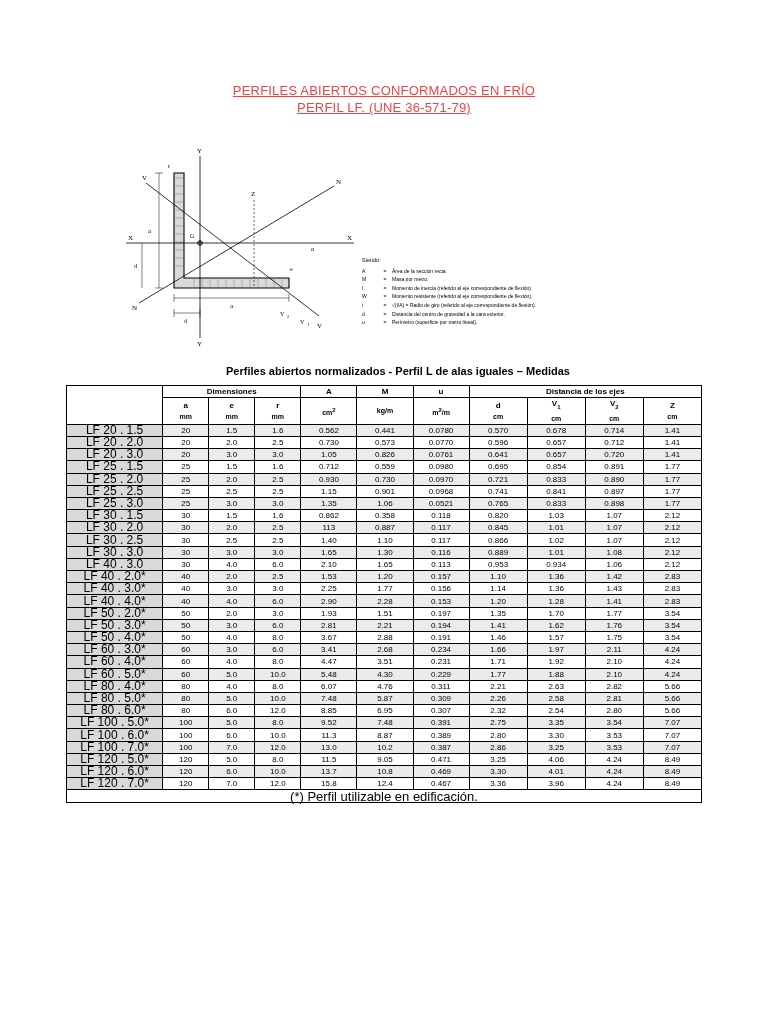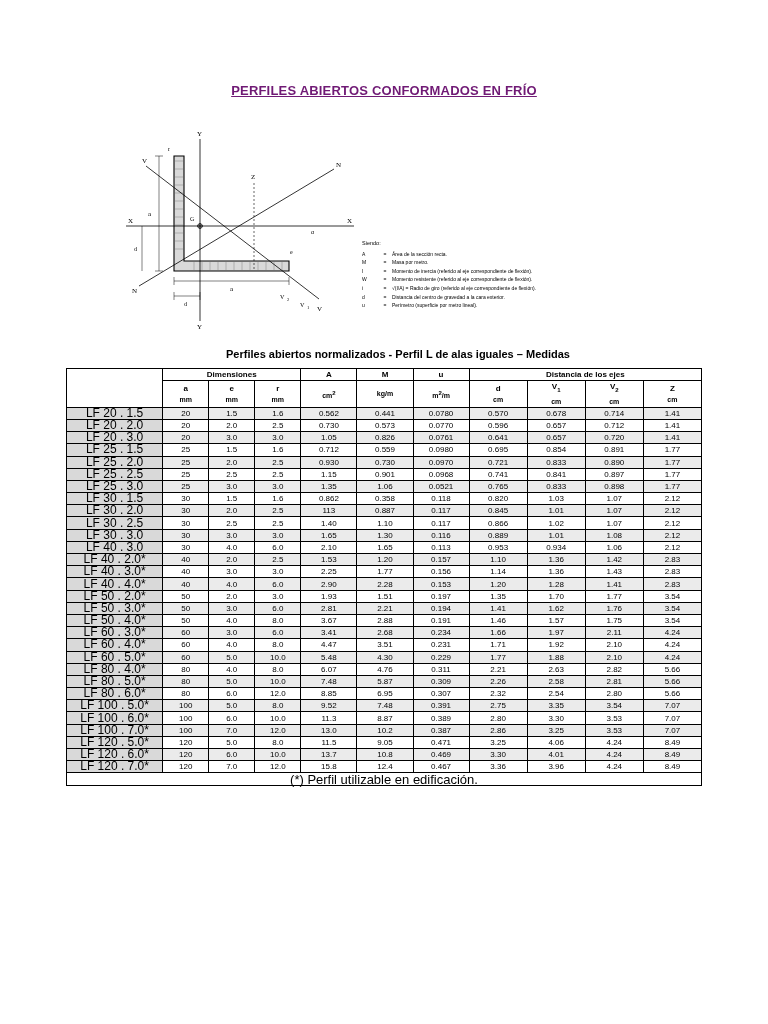--- a/index.html
+++ b/index.html
@@ -18,22 +18,22 @@
   .page {
     width: 768px;
     height: 1024px;
     position: relative;
   }
   .title-block {
     text-align: center;
     margin-top: 82px;
   }
   .title-line {
-    color: #701a75;
-    font-weight: bold;
+    color: #ef4444;
+    font-weight: normal;
     font-size: 13px;
     text-decoration: underline;
     line-height: 17px;
     letter-spacing: 0.2px;
   }
 
   
   .figure-wrap {
     position: relative;
     margin: 22px auto 0 auto;
@@ -145,20 +145,21 @@
     text-decoration: underline;
   }
 </style>
 </head>
 <body>
 
 <div class="page">
 
   <div class="title-block">
     <div class="title-line">PERFILES ABIERTOS CONFORMADOS EN FRÍO</div>
+    <div class="title-line">PERFIL LF. (UNE 36-571-79)</div>
   </div>
 
   <div class="figure-wrap">
     <svg class="figure-svg" width="280" height="215" viewBox="0 0 280 215">
 
       <g>
         <path d="M70,35 L70,150 L185,150 L185,140 L80,140 L80,35 Z" fill="#d9d9d9" stroke="#000" stroke-width="1.1"></path>
 
         <g stroke="#808080" stroke-width="0.5">
           <line x1="71" y1="40" x2="79" y2="40"></line>

